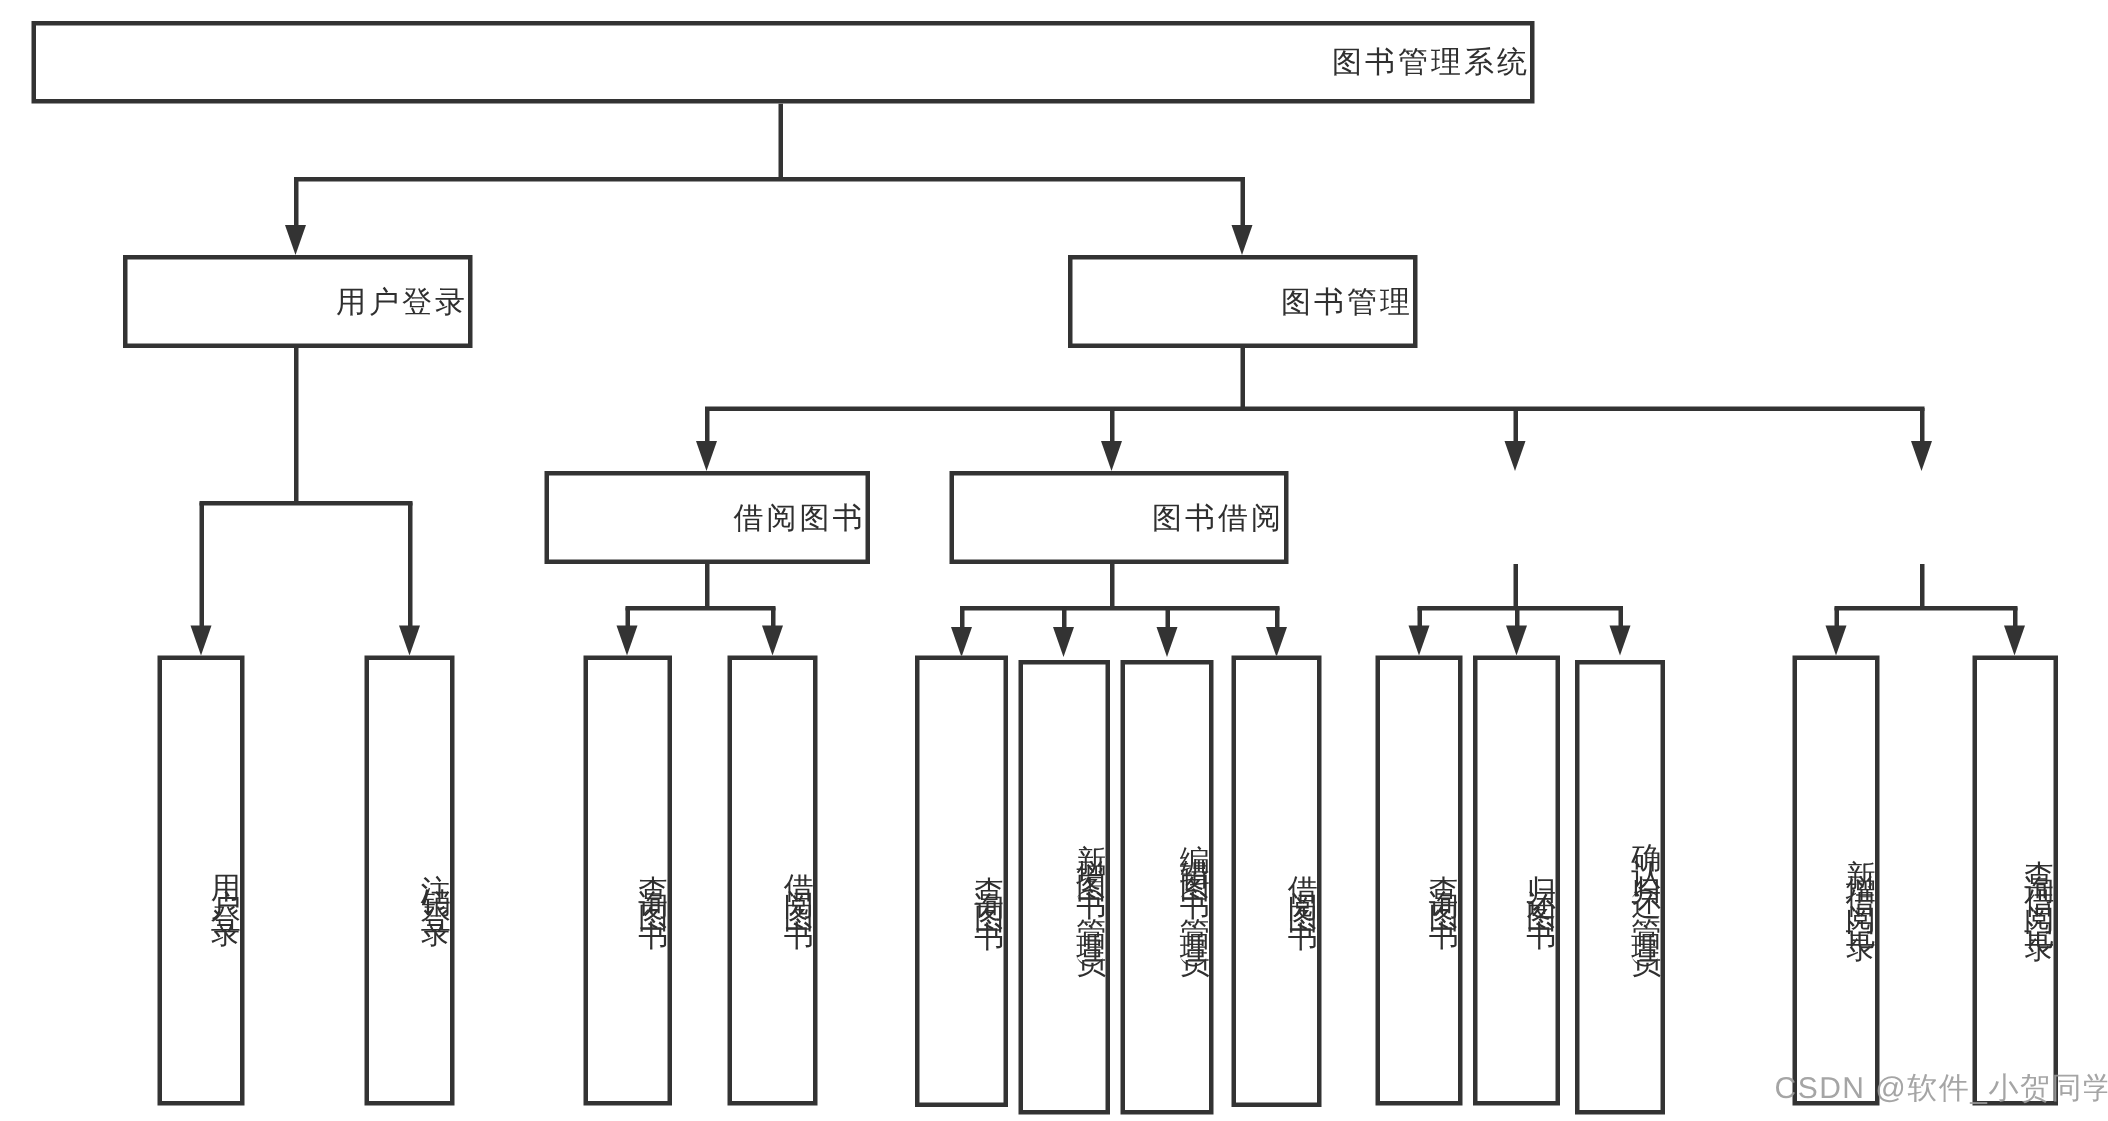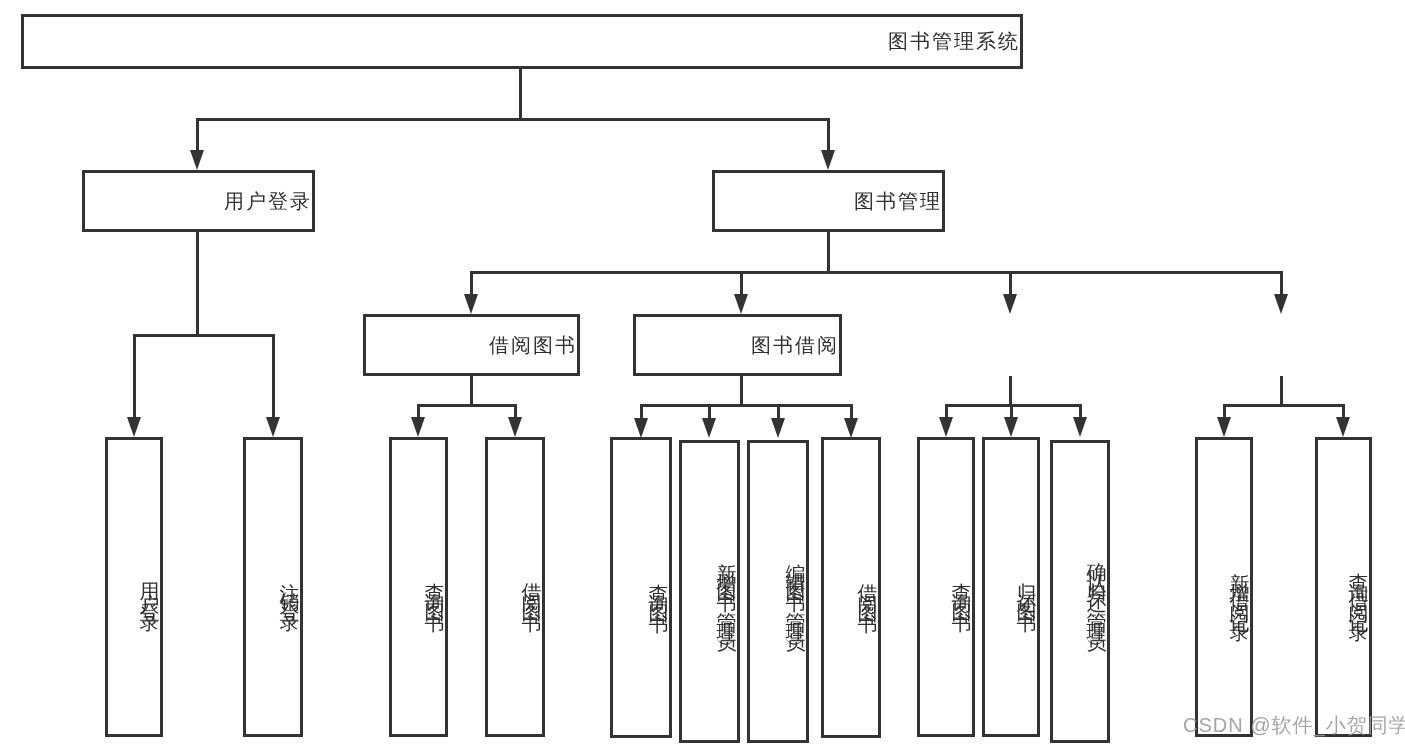--- a/index.html
+++ b/index.html
@@ -123,21 +123,21 @@
     </div>
     <div class="node" style="left: 82px; top: 170px; width: 233px; height: 62px;">
       <span class="label-h">用户登录</span>
     </div>
     <div class="node" style="left: 712px; top: 170px; width: 233px; height: 62px;">
       <span class="label-h">图书管理</span>
     </div>
     <div class="node" style="left: 363px; top: 314px; width: 217px; height: 62px;">
       <span class="label-h">借阅图书</span>
     </div>
-    <div class="node" style="left: 633px; top: 314px; width: 209px; height: 62px;">
+    <div class="node" style="left: 633px; top: 314px; width: 226px; height: 62px;">
       <span class="label-h">图书借阅</span>
     </div>
     <div class="node" style="left: 105px; top: 437px; width: 58px; height: 300px;">
       <span class="label-v">用户登录</span>
     </div>
     <div class="node" style="left: 243px; top: 437px; width: 60px; height: 300px;">
       <span class="label-v">注销登录</span>
     </div>
     <div class="node" style="left: 389px; top: 437px; width: 59px; height: 300px;">
       <span class="label-v">查询图书</span>

